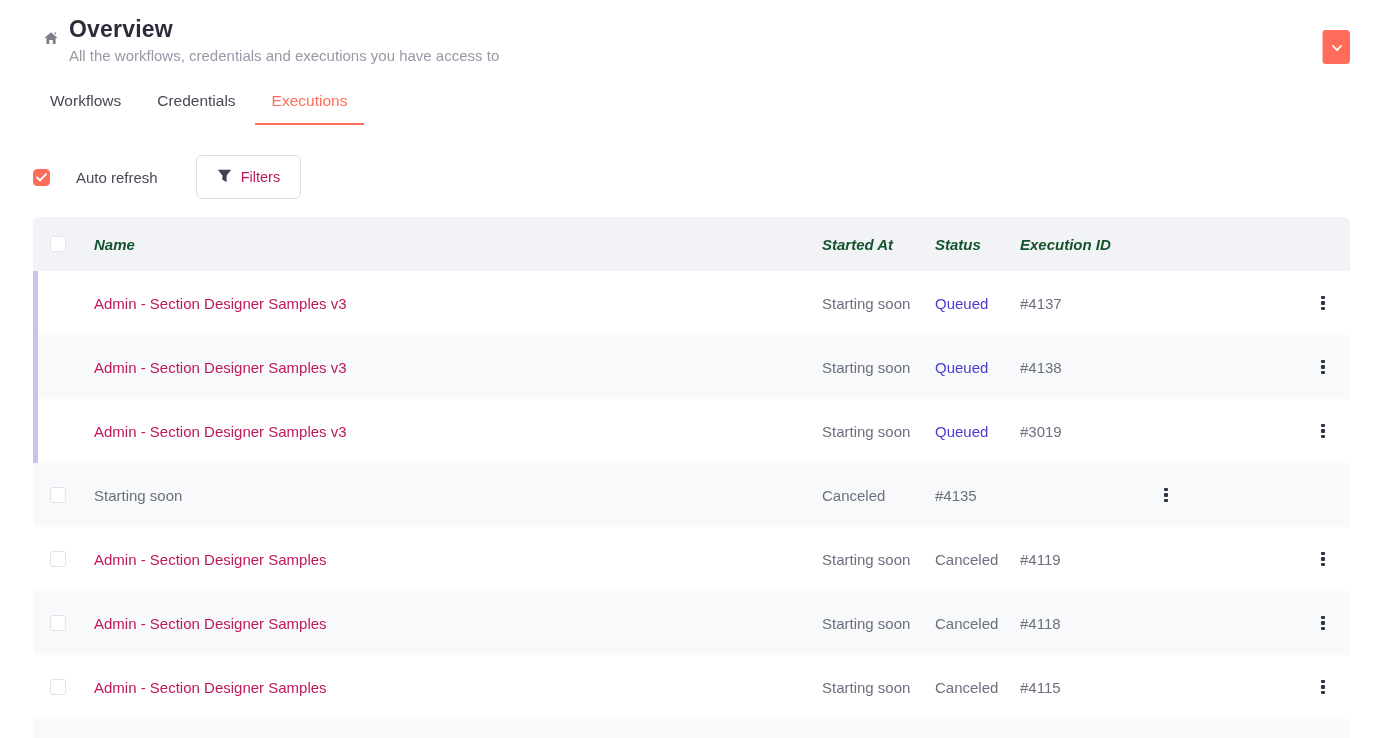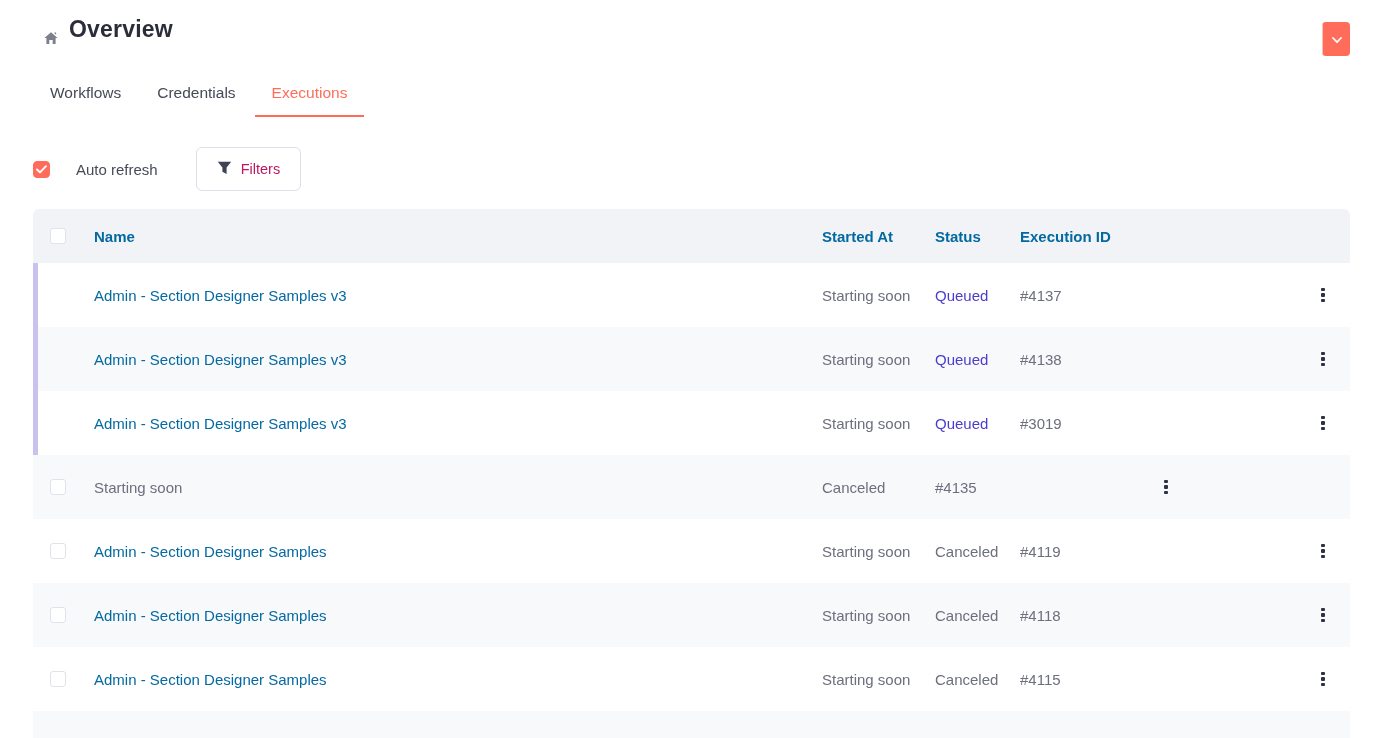--- a/index.html
+++ b/index.html
@@ -5,21 +5,21 @@
   * { box-sizing: border-box; margin: 0; padding: 0; }
   html, body { width: 1380px; height: 738px; overflow: hidden; }
   body {
     background: #ffffff;
     font-family: "Liberation Sans", "DejaVu Sans", sans-serif;
     color: #2c2d3a;
   }
   .page { padding: 16px 30px 0 33px; }
 
   
-  .page-header { display: flex; justify-content: space-between; align-items: flex-start; }
+  .page-header { display: flex; justify-content: space-between; align-items: flex-end; }
   .title-wrap { display: flex; gap: 10px; padding-left: 10px; }
   .home-icon { margin-top: 14px; flex: 0 0 auto; }
   .page-title { font-size: 23px; font-weight: 700; color: #2c2d3a; letter-spacing: .2px; }
   .page-subtitle { font-size: 15px; color: #9699a6; margin-top: 4px; }
 
   .split-btn { display: flex; margin-top: 6px; height: 34px; border-radius: 4px; overflow: hidden; background: var(--primary); color: #fff; }
   .split-main { padding: 0 16px; display: flex; align-items: center; font-size: 14px; font-weight: 700; cursor: pointer; }
   .split-caret { width: 28px; display: flex; align-items: center; justify-content: center; border-left: 1px solid rgba(255,255,255,.55); cursor: pointer; }
 
   
@@ -32,45 +32,46 @@
   .checkbox { width: 17px; height: 17px; border-radius: 4px; border: 1px solid #dcdfe6; background: #fff; display: inline-flex; align-items: center; justify-content: center; cursor: pointer; flex: 0 0 auto; }
   .checkbox.checked { background: var(--primary); border-color: var(--primary); }
   .checkbox svg { display: none; }
   .checkbox.checked svg { display: block; }
   .auto-refresh-label { margin-left: 26px; font-size: 15px; color: #474a57; }
   .filters-btn { margin-left: 38px; height: 44px; padding: 0 20px; background: #fff; border: 1px solid #dbdfe7; border-radius: 6px; display: flex; align-items: center; gap: 9px; font-size: 14.5px; color: #be185d; cursor: pointer; }
 
   
   .table { margin-top: 18px; position: relative; }
   .grid-row { display: grid; grid-template-columns: 44px 1fr 113px 85px 292px 22px; align-items: center; padding: 0 16px 0 17px; }
-  .thead { background: var(--header-bg); height: 54px; border-radius: 6px 6px 0 0; font-size: 15px; font-weight: 700; color: #0369a1; }
+  .thead { background: var(--header-bg); height: 54px; border-radius: 6px 6px 0 0; font-size: 15px; font-weight: 700; color: #14532d; font-style: italic; }
   .tbody .row { height: 64px; font-size: 15px; color: #6c6f7e; background: #fff; }
   .tbody .row:nth-child(even) { background: var(--row-alt-bg); }
   .row-checkbox { width: 16px; height: 16px; border-radius: 3px; border: 1px solid #e0e3eb; background: #fff; cursor: pointer; }
   .row.no-select .row-checkbox { visibility: hidden; }
-  .name-link { color: #0369a1; text-decoration: underline; text-underline-offset: 3px; cursor: pointer; max-width: 100%; overflow: hidden; white-space: nowrap; }
+  .name-link { color: #be185d; text-decoration: underline; text-underline-offset: 3px; cursor: pointer; max-width: 100%; overflow: hidden; white-space: nowrap; }
   .status.queued { color: var(--queued-text); }
   .kebab { display: flex; flex-direction: column; align-items: center; gap: 2px; justify-self: center; padding: 4px 6px; cursor: pointer; }
   .kebab i { width: 3.5px; height: 3.5px; background: #2f3240; border-radius: 1px; display: block; }
   .queue-bar { position: absolute; left: 0; top: 54px; width: 5px; background: var(--highlight-bar); }
 </style>
 </head>
 <body>
 
 <div class="page">
 
   <div class="page-header">
     <div class="title-wrap">
       <span class="home-icon">
         <svg width="16" height="16" viewBox="0 0 16 16">
           <path d="M8 2.2 L14.6 8 h-2 V14 H9.7 V10.1 H6.3 V14 H3.4 V8 h-2 Z M11.4 2.6 h1.7 v2.2 l-1.7-1.5 Z" fill="#7c7f8c"></path>
         </svg>
       </span>
       <div>
         <div class="page-title">Overview</div>
+        <div class="page-subtitle">All the workflows, credentials and executions you have access to</div>
       </div>
     </div>
 
     <div class="split-btn">
       <div class="split-caret">
         <span>
           <svg width="10" height="7" viewBox="0 0 10 7">
               <path d="M1 1 L5 5.2 L9 1" fill="none" stroke="#ffffff" stroke-width="1.8" stroke-linecap="round" stroke-linejoin="round"></path>
             </svg>
         </span>

